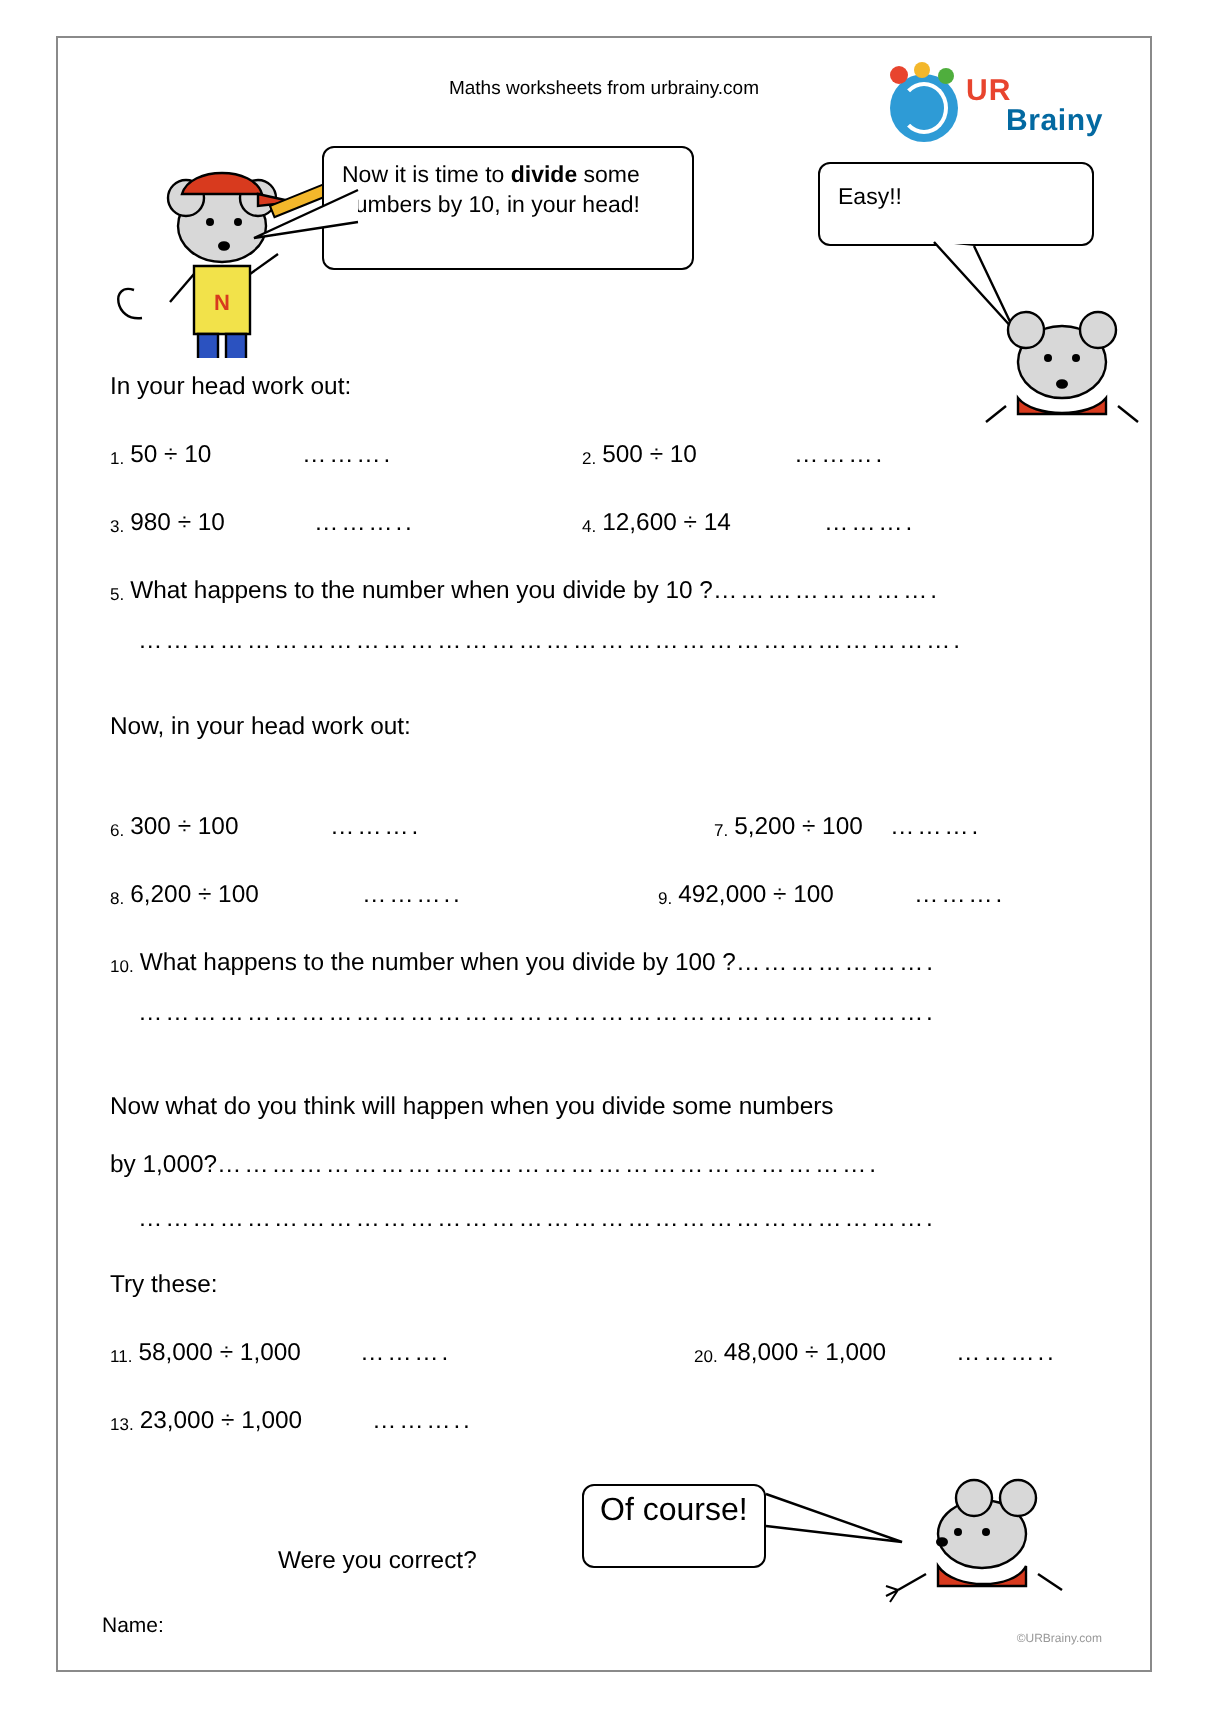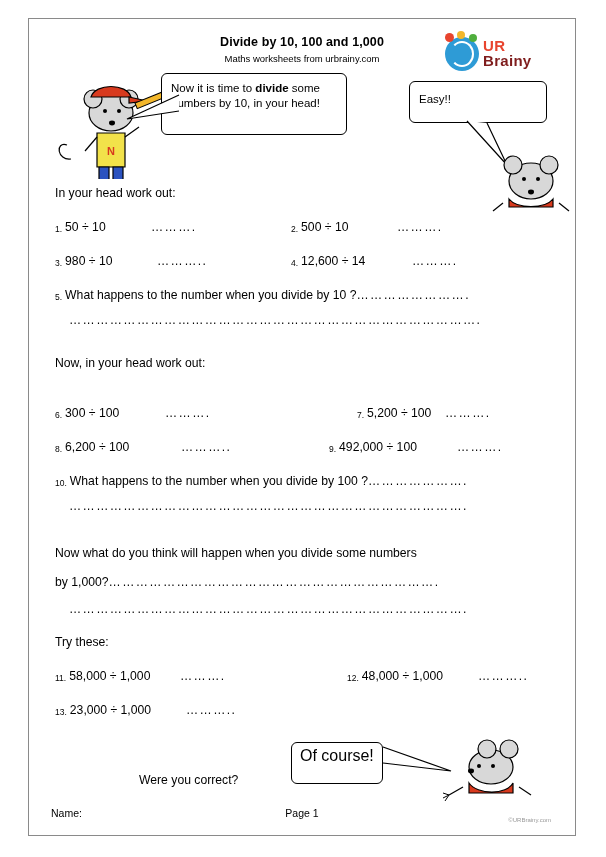--- a/index.html
+++ b/index.html
@@ -87,22 +87,23 @@
   }
   .logo-ur {
     font-size: 15px;
     font-weight: bold;
     color: #e8442e;
     letter-spacing: 0.5px;
   }
   .logo-brainy {
     font-size: 15px;
     font-weight: bold;
-    color: #7f1d1d;
+    color: #0369a1;
     letter-spacing: 0.3px;
+    margin-left: 20px;
   }
 
   
   .bubble {
     position: absolute;
     border: 1.2px solid #000;
     border-radius: 6px;
     background: #fff;
     font-size: 11.5px;
     line-height: 15px;
@@ -183,21 +184,20 @@
     font-size: 6px;
     color: #999;
   }
 </style>
 </head>
 <body>
 
 <div class="page">
 
   <div class="header">
-    <div class="title">Divide by 10, 100 and 1,000</div>
     <div class="subtitle">Maths worksheets from urbrainy.com</div>
   </div>
 
   <div class="logo">
     <div class="logo-ball"></div>
     <div class="logo-dot d1"></div>
     <div class="logo-dot d2"></div>
     <div class="logo-dot d3"></div>
     <div class="logo-text">
       <div class="logo-ur">UR</div>
@@ -318,21 +318,21 @@
   <div class="dotline" style="left:40px; top:583px;">…………………………………………………………………………….</div>
 
   <div class="line" style="left:26px; top:616px;">Try these:</div>
 
   <div class="line" style="left:26px; top:650px;">
     <span class="qnum">11.</span><span>58,000 ÷  1,000</span>
   </div>
   <div class="dotline" style="left:151px; top:650px;">……….</div>
 
   <div class="line" style="left:318px; top:650px;">
-    <span class="qnum">12.</span><span>48,000  ÷  1,000</span>
+    <span class="qnum">20.</span><span>48,000  ÷  1,000</span>
   </div>
   <div class="dotline" style="left:449px; top:650px;">………..</div>
 
   <div class="line" style="left:26px; top:684px;">
     <span class="qnum">13.</span><span>23,000  ÷  1,000</span>
   </div>
   <div class="dotline" style="left:157px; top:684px;">………..</div>
 
   <div class="line" style="left:110px; top:722px;margin-top:32px;">Were you correct?</div>
 
@@ -350,16 +350,15 @@
     <circle cx="38" cy="33" r="2" fill="#000"></circle>
     <circle cx="52" cy="33" r="2" fill="#000"></circle>
     <ellipse cx="30" cy="38" rx="3" ry="2.4" fill="#000"></ellipse>
     <path d="M28 50 C36 62, 66 62, 72 50 L72 60 L28 60 Z" fill="#d83a1e" stroke="#000" stroke-width="1.2"></path>
     <path d="M22 54 L8 62" stroke="#000" stroke-width="1.2" fill="none"></path>
     <path d="M8 62 L2 60 M8 62 L2 65 M8 62 L4 68" stroke="#000" stroke-width="1" fill="none"></path>
     <path d="M78 54 L90 62" stroke="#000" stroke-width="1.2" fill="none"></path>
   </svg>
 
   <div class="footer-name">Name:</div>
-  <div class="footer-page">Page 1</div>
   <div class="copyright">©URBrainy.com</div>
 
 </div>
 
 </body></html>

